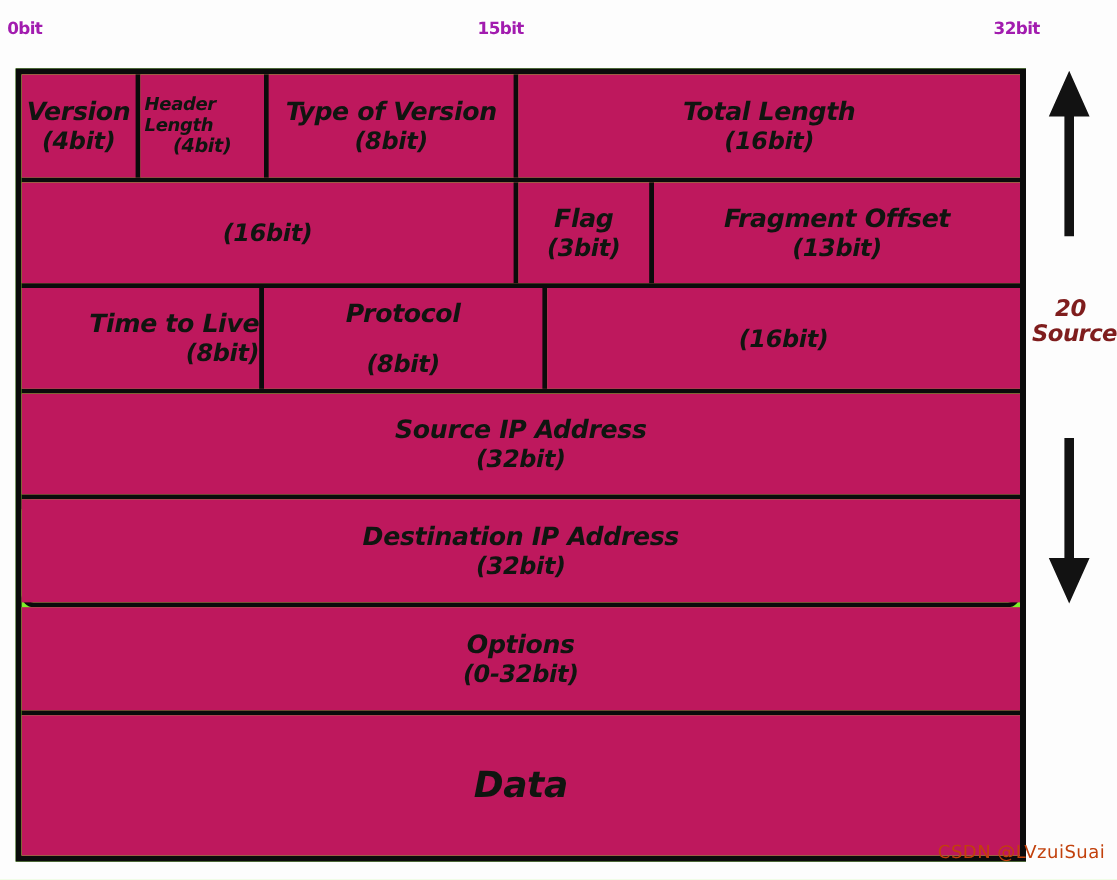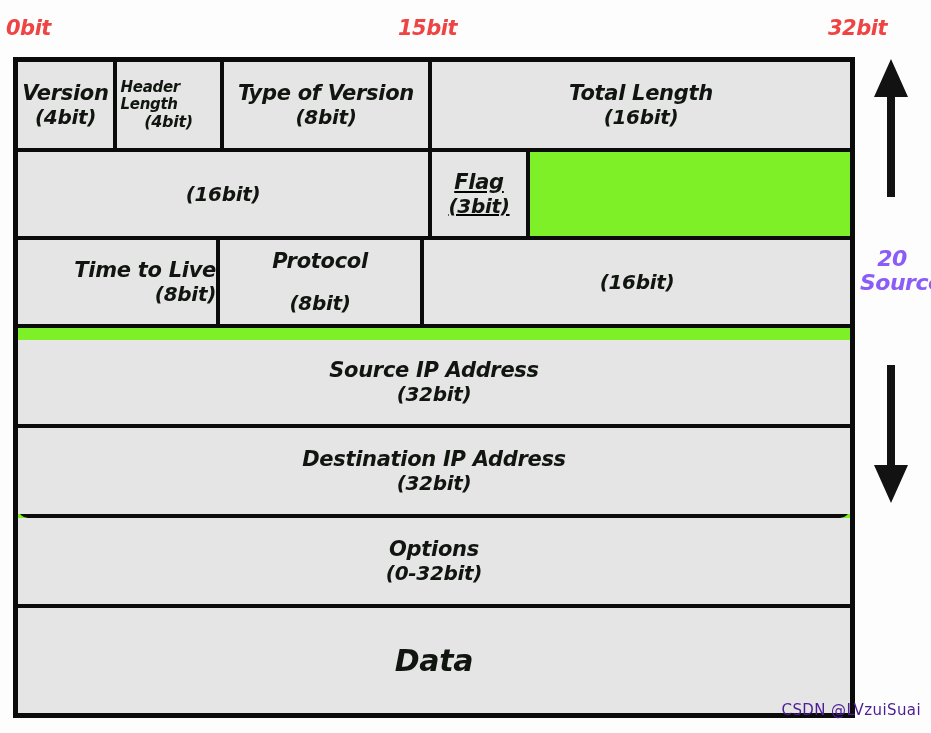--- a/index.html
+++ b/index.html
@@ -23,24 +23,23 @@
   .bit-scale {
     position: absolute;
     top: 10px;
     left: 0;
     width: 931px;
     height: 40px;
   }
   .bit-label {
     position: absolute;
     font-family: "DejaVu Sans", sans-serif;
-    font-style: italic;
     font-weight: bold;
-    font-size: 21px;
-    color: #ef4444;
+    font-size: 14px;
+    color: #a21caf;
     letter-spacing: -0.5px;
     white-space: nowrap;
   }
   .bit-label.left   { left: 6px;  top: 6px; }
   .bit-label.center { left: 398px; top: 6px; }
   .bit-label.right  { left: 828px; top: 6px; }
 
   
   .ip-table {
     position: absolute;
@@ -59,33 +58,33 @@
     flex-direction: row;
     box-sizing: border-box;
     border-bottom: 4px solid #0b0b0b;
     background: #7df028;
   }
   .row.last { border-bottom: none; }
 
   .row-1 { height: 90px; }
   .row-2 { height: 88px; }
   .row-3 { height: 88px; }
-  .row-4 { height: 88px; margin-top: 12px; }
+  .row-4 { height: 88px; }
   .row-5 { height: 90px; border-radius: 10px; }
   .row-6 { height: 90px; }
   .row-7 { flex: 1 1 auto; }
 
   .cell {
     box-sizing: border-box;
     border-right: 4px solid #0b0b0b;
     display: flex;
     flex-direction: column;
     align-items: center;
     justify-content: center;
-    background: #e5e5e5;
+    background: #be185d;
     overflow: hidden;
   }
   .cell.last { border-right: none; }
 
   .cell .name,
   .cell .bits {
     font-family: "DejaVu Sans", sans-serif;
     font-style: italic;
     font-weight: bold;
     color: #101510;
@@ -112,25 +111,25 @@
     font-size: 30px;
   }
 
   
   .w-version { width: 99px; }
   .w-hlen    { width: 107px; }
   .w-tos     { width: 208px; }
   .w-totlen  { flex: 1 1 auto; }
 
   .w-ident   { width: 414px; }
-  .w-flag    { width: 98px; text-decoration: underline; }
+  .w-flag    { width: 113px; }
   .w-frag    { flex: 1 1 auto; }
 
   .w-ttl     { width: 202px; align-items: flex-end; }
-  .w-proto   { width: 204px; gap: 18px; }
+  .w-proto   { width: 236px; gap: 18px; }
   .w-cksum   { flex: 1 1 auto; }
 
   .w-full    { flex: 1 1 auto; }
 
   
   .annotation {
     position: absolute;
     left: 860px;
     top: 57px;
     width: 64px;
@@ -145,34 +144,34 @@
 
   .bytes-label {
     position: absolute;
     top: 190px;
     left: 0;
     width: 64px;
     text-align: center;
     font-family: "DejaVu Sans", sans-serif;
     font-style: italic;
     font-weight: bold;
-    font-size: 22px;
+    font-size: 19px;
     line-height: 1.08;
-    color: #8b5cf6;
+    color: #7f1d1d;
     letter-spacing: -0.5px;
   }
 
   
   .watermark {
     position: absolute;
     right: 10px;
     bottom: 14px;
     font-family: "DejaVu Sans", sans-serif;
     font-size: 15px;
-    color: #4c1d95;
+    color: #c2410c;
     letter-spacing: 0.4px;
     white-space: nowrap;
     pointer-events: none;
   }
 </style>
 </head>
 <body>
 
 <div id="canvas">
 
@@ -204,20 +203,24 @@
     </div>
 
     <div class="row row-2">
       <div class="cell w-ident">
         <span class="bits">(16bit)</span>
       </div>
       <div class="cell w-flag">
         <span class="name">Flag</span>
         <span class="bits">(3bit)</span>
       </div>
+      <div class="cell w-frag last">
+        <span class="name">Fragment Offset</span>
+        <span class="bits">(13bit)</span>
+      </div>
     </div>
 
     <div class="row row-3">
       <div class="cell w-ttl">
         <span class="name">Time to Live</span>
         <span class="bits">(8bit)</span>
       </div>
       <div class="cell w-proto">
         <span class="name">Protocol</span>
         <span class="bits">(8bit)</span>

